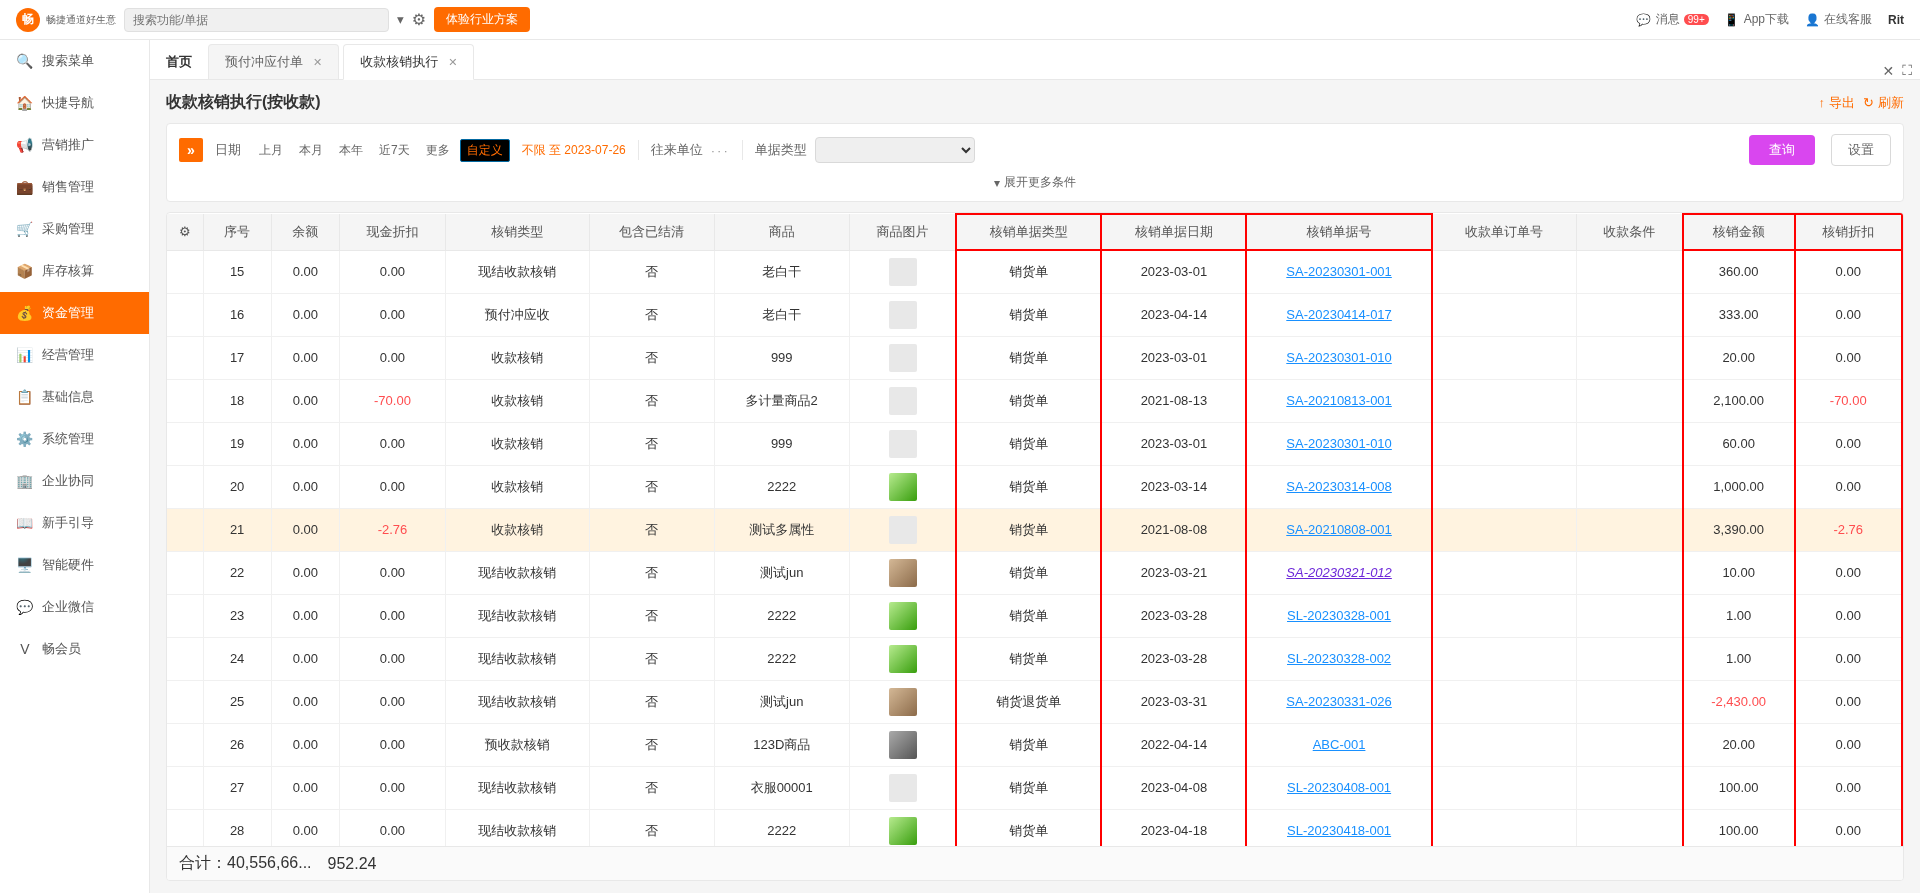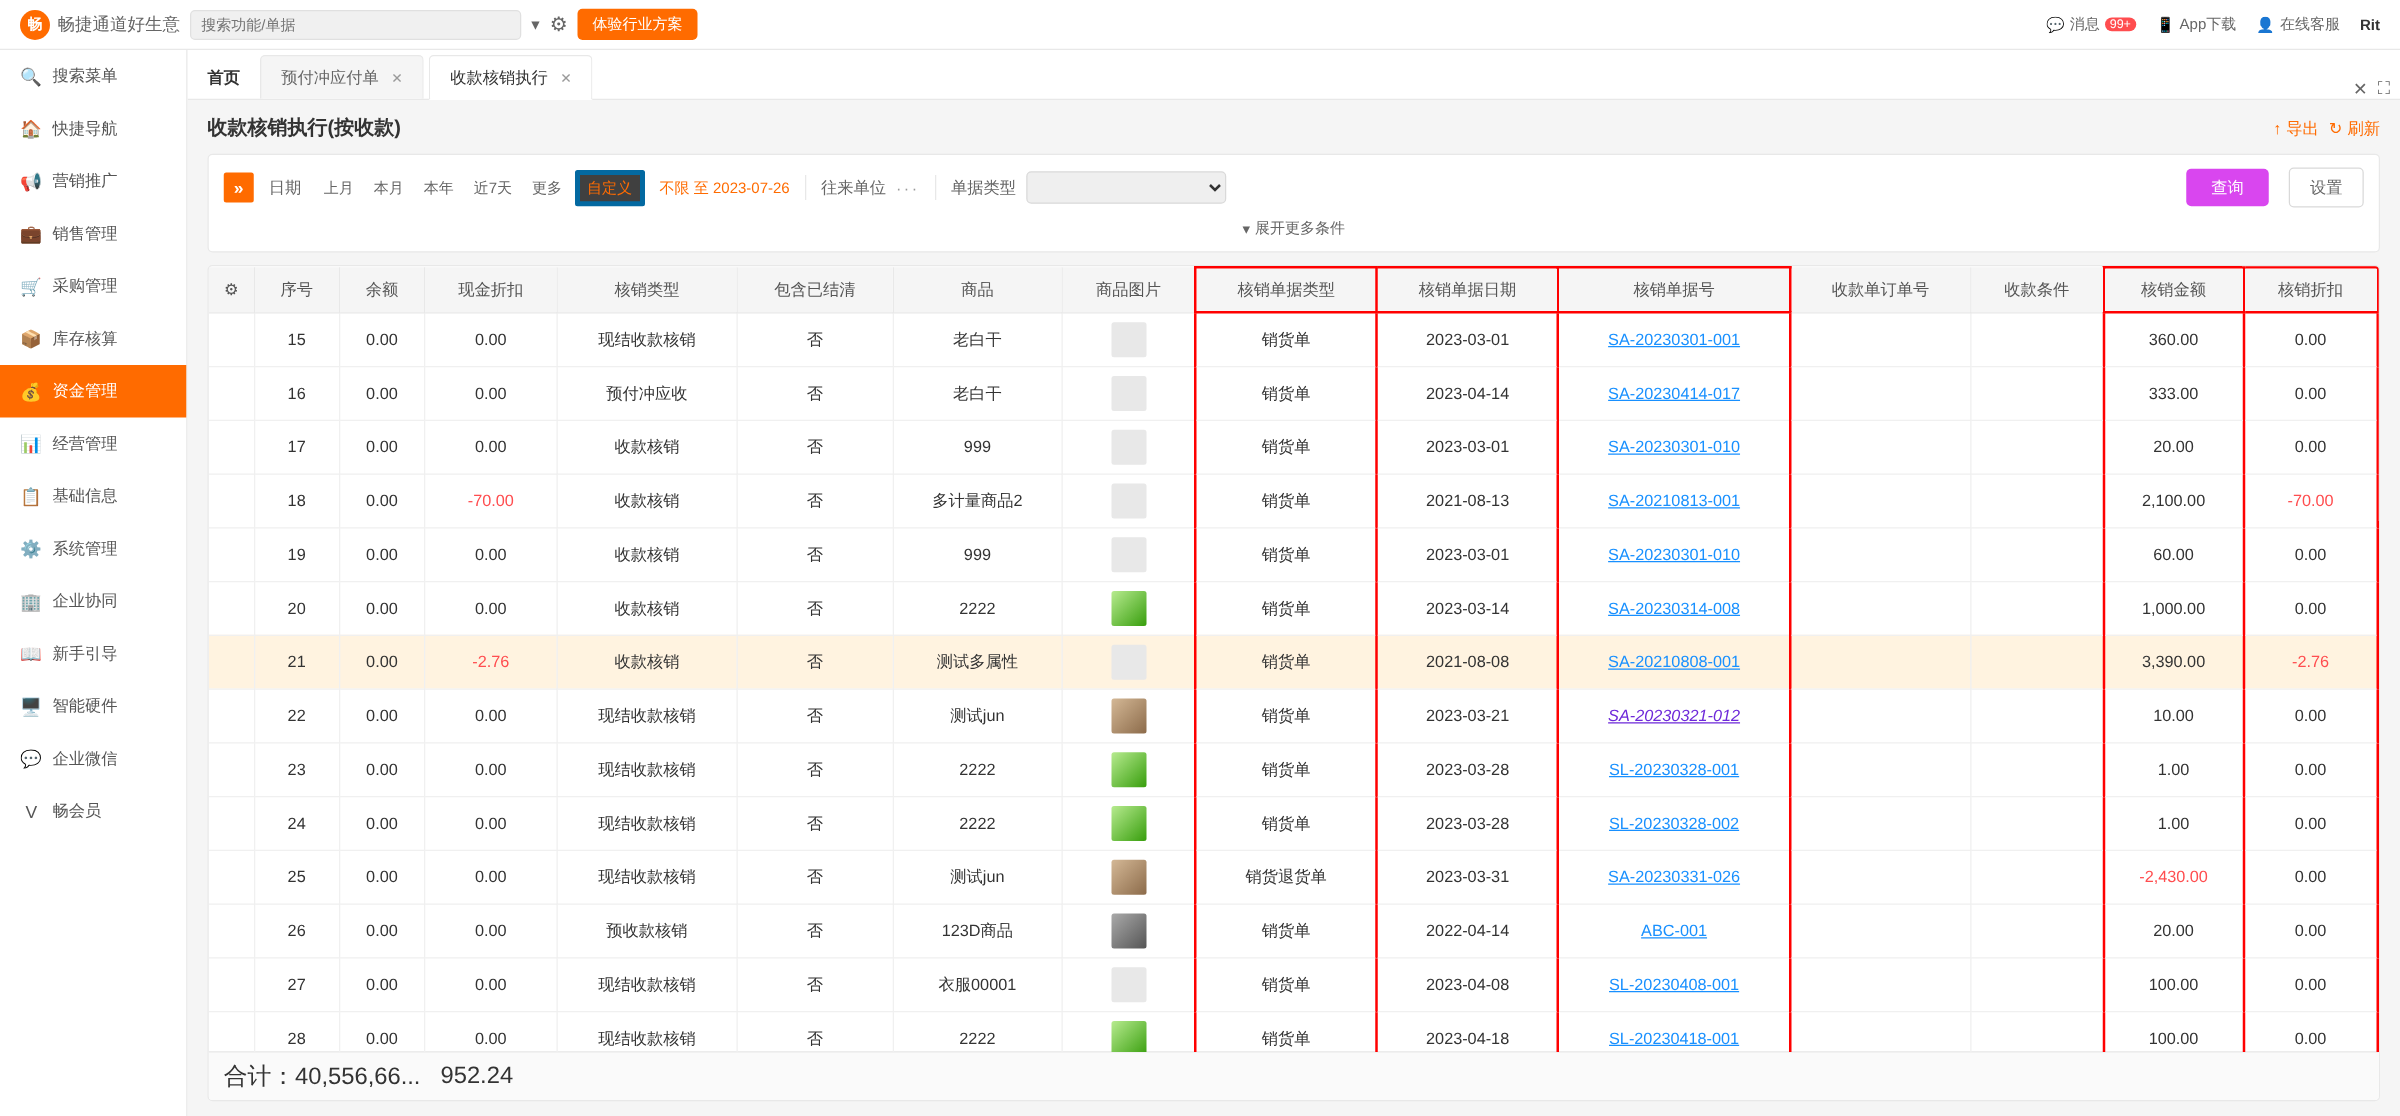--- a/index.html
+++ b/index.html
@@ -3,21 +3,21 @@
   <meta charset="utf-8">
   <style>
     * { box-sizing: border-box; margin: 0; padding: 0; }
     body { font-family: 'Microsoft YaHei', Arial, sans-serif; font-size: 13px; background: #f5f5f5; color: #333; overflow: hidden; }
 
     
     .top-bar { height: 40px; background: #fff; display: flex; align-items: center; padding: 0 16px; border-bottom: 1px solid #e8e8e8; justify-content: space-between; }
     .top-bar-left { display: flex; align-items: center; gap: 8px; }
     .top-bar-brand { display: flex; align-items: center; gap: 6px; }
     .brand-logo { width: 24px; height: 24px; background: #ff6b00; border-radius: 50%; display: flex; align-items: center; justify-content: center; color: white; font-size: 12px; font-weight: bold; }
-    .brand-text { font-size: 14px; color: #666; }
+    .brand-text { font-size: 10px; color: #666; }
     .top-bar-search { background: #f0f0f0; border: 1px solid #e0e0e0; border-radius: 4px; padding: 4px 100px 4px 8px; color: #999; font-size: 12px; }
     .dropdown-btn { background: none; border: none; cursor: pointer; color: #666; }
     .settings-btn { background: none; border: none; cursor: pointer; color: #666; font-size: 16px; }
     .industry-btn { background: #ff6b00; color: white; border: none; border-radius: 4px; padding: 4px 12px; cursor: pointer; font-size: 12px; }
     .top-bar-right { display: flex; align-items: center; gap: 16px; font-size: 12px; color: #666; }
     .notification-item { display: flex; align-items: center; gap: 4px; cursor: pointer; }
     .badge { background: #ff4d4f; color: white; border-radius: 10px; padding: 0 4px; font-size: 10px; }
 
     
     .layout { display: flex; height: calc(100vh - 40px); }
@@ -48,21 +48,21 @@
     .export-btn { display: flex; align-items: center; gap: 4px; color: #ff6b00; background: none; border: none; cursor: pointer; font-size: 13px; }
     .refresh-btn { display: flex; align-items: center; gap: 4px; color: #ff6b00; background: none; border: none; cursor: pointer; font-size: 13px; }
 
     
     .filter-bar { background: #fff; border: 1px solid #e8e8e8; border-radius: 4px; padding: 10px 12px; margin-bottom: 10px; }
     .filter-row { display: flex; align-items: center; gap: 12px; flex-wrap: wrap; }
     .filter-expand-btn { width: 24px; height: 24px; background: #ff6b00; color: white; border: none; border-radius: 2px; cursor: pointer; display: flex; align-items: center; justify-content: center; font-size: 14px; font-weight: bold; flex-shrink: 0; }
     .filter-label { color: #666; font-size: 13px; }
     .filter-date-options { display: flex; align-items: center; gap: 4px; }
     .date-btn { background: none; border: none; cursor: pointer; color: #666; font-size: 12px; padding: 2px 6px; }
-    .date-btn.custom { color: #ff6b00; background: #404040; border: 4px solid #0369a1; border-radius: 2px; }
+    .date-btn.custom { color: #ff6b00; background: #000000; border: 1px solid #0369a1; border-radius: 2px; }
     .date-range-text { color: #ff6b00; font-size: 12px; }
     .filter-divider { width: 1px; height: 20px; background: #e8e8e8; }
     .filter-input-group { display: flex; align-items: center; gap: 8px; }
     .filter-select { border: 1px solid #d9d9d9; border-radius: 4px; padding: 4px 8px; font-size: 12px; color: #333; width: 160px; }
     .filter-dots { color: #999; letter-spacing: 2px; }
     .query-btn { background: #d946ef; color: white; border: none; border-radius: 4px; padding: 6px 20px; cursor: pointer; font-size: 13px; margin-left: auto; }
     .settings-filter-btn { background: #fff; color: #666; border: 1px solid #d9d9d9; border-radius: 4px; padding: 6px 16px; cursor: pointer; font-size: 13px; margin-left: 4px; }
     .expand-more-btn { display: flex; align-items: center; justify-content: center; gap: 4px; color: #666; font-size: 12px; cursor: pointer; margin-top: 8px; }
 
     
@@ -70,21 +70,21 @@
     .table-scroll { flex: 1; overflow: auto; }
     table { width: 100%; border-collapse: collapse; min-width: 1600px; }
     thead { background: #f5f5f5; position: sticky; top: 0; z-index: 2; }
     th { padding: 8px 10px; text-align: center; border-bottom: 1px solid #e8e8e8; border-right: 1px solid #e8e8e8; font-weight: normal; color: #555; white-space: nowrap; font-size: 13px; }
     td { padding: 7px 10px; text-align: center; border-bottom: 1px solid #f0f0f0; border-right: 1px solid #f0f0f0; white-space: nowrap; font-size: 13px; }
     .col-settings { width: 36px; }
     .link-text { color: #1890ff; cursor: pointer; text-decoration: underline; }
 
     
     .table-footer { border-top: 1px solid #e8e8e8; padding: 6px 12px; display: flex; align-items: center; gap: 16px; background: #fafafa; }
-    .footer-total { font-size: 19px; color: #333; }
+    .footer-total { font-size: 16px; color: #333; }
   </style>
 </head>
 <body>
 
 <div class="top-bar">
   <div class="top-bar-left">
     <div class="top-bar-brand">
       <div class="brand-logo">
         <span>畅</span>
       </div>

